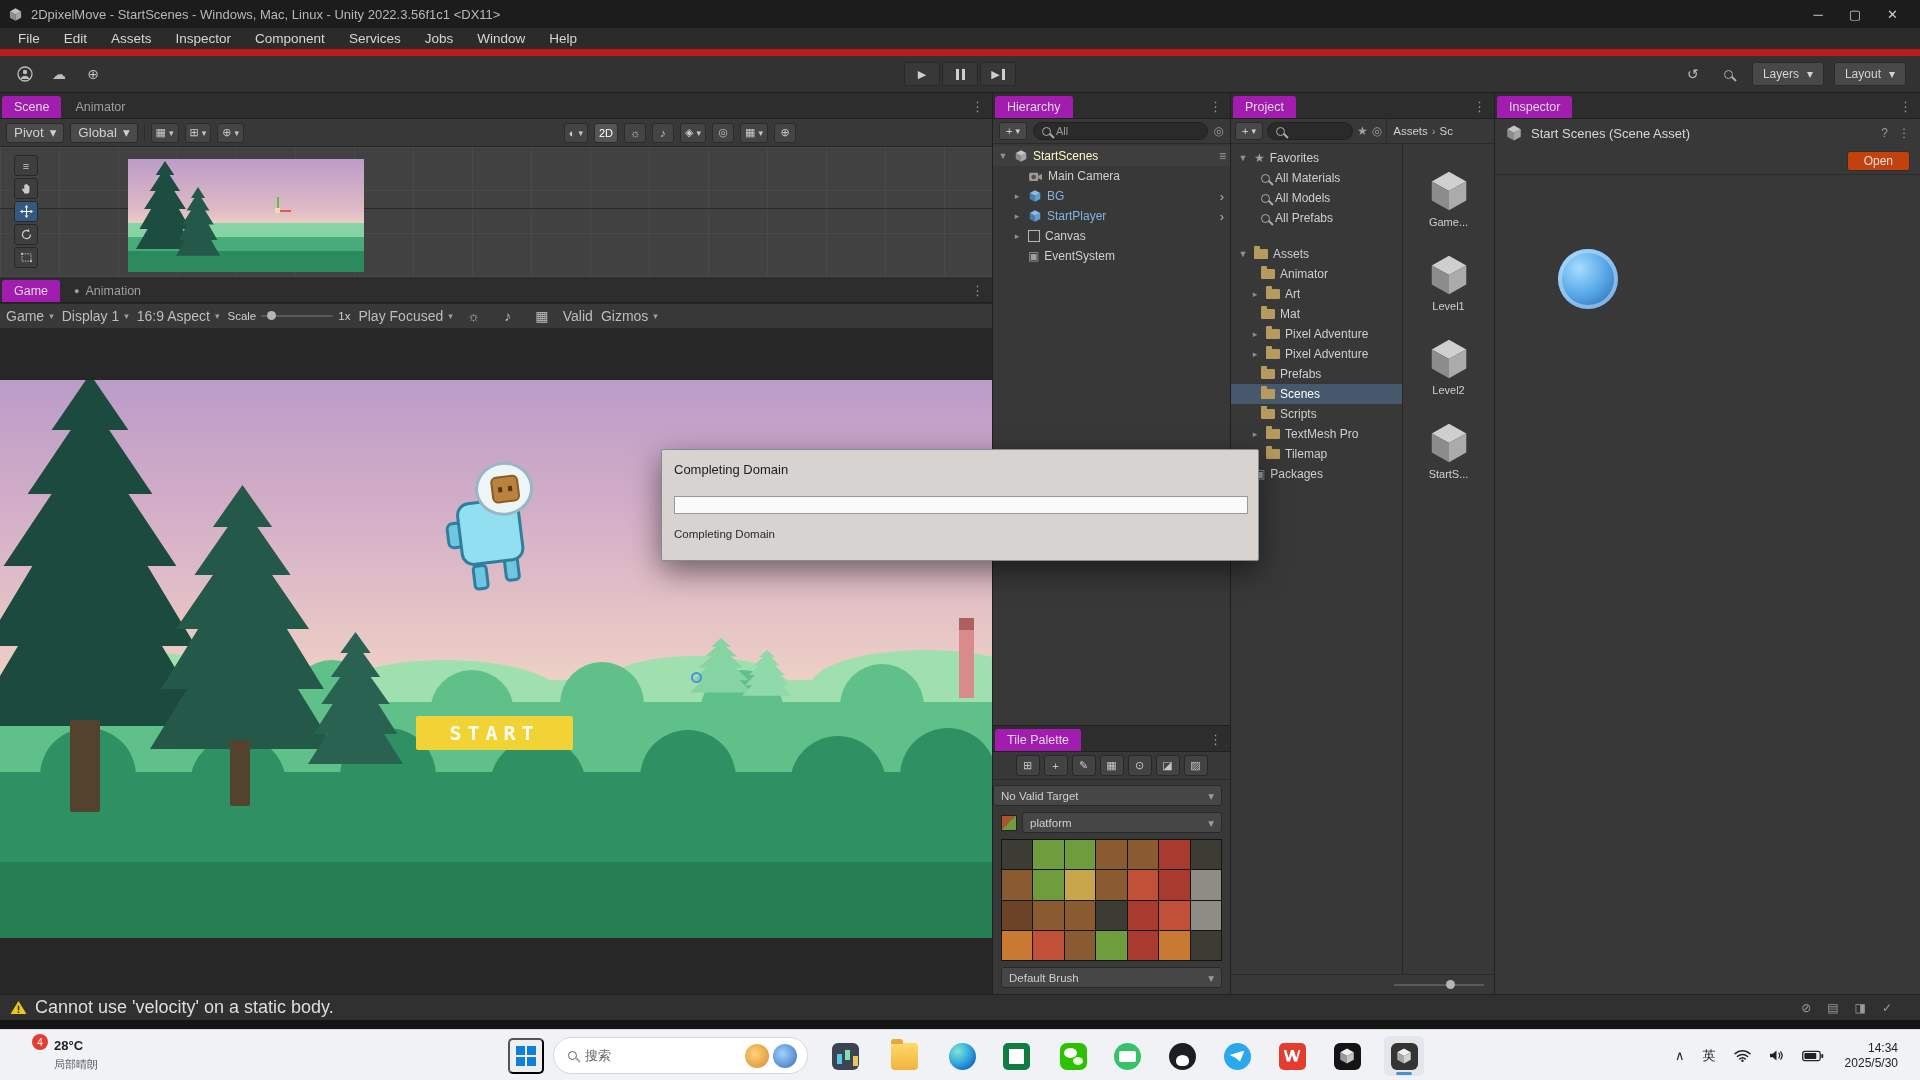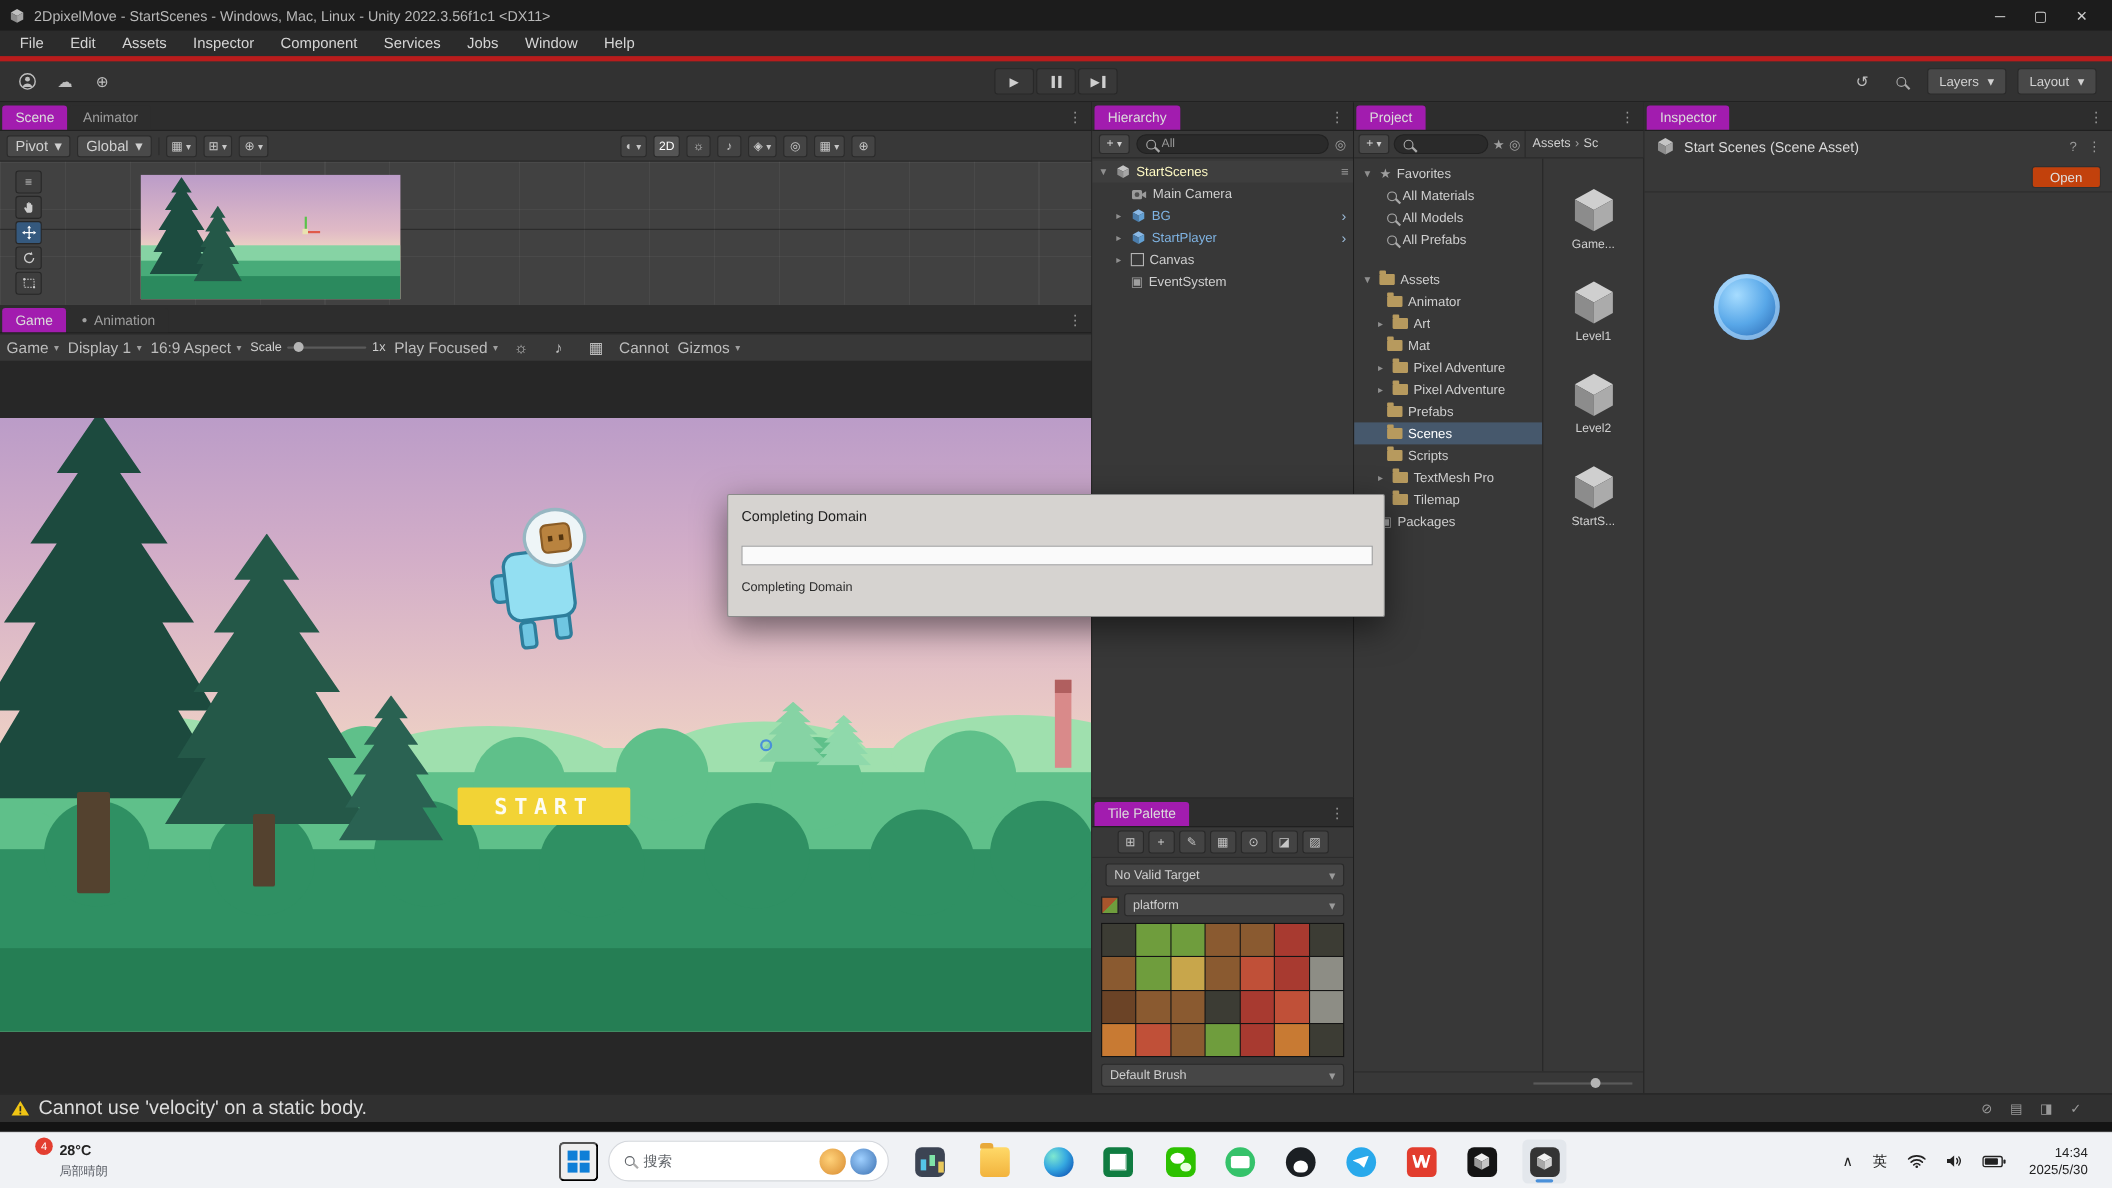--- a/index.html
+++ b/index.html
@@ -5,21 +5,21 @@
 *{box-sizing:border-box;margin:0;padding:0;-webkit-font-smoothing:antialiased}
 html,body{width:1920px;height:1080px;overflow:hidden;background:#101010}
 body{font-family:"Liberation Sans",sans-serif;font-size:12px;color:#c8c8c8}
 #app{position:relative;width:1920px;height:1080px;background:#383838;overflow:hidden}
 
 
 .titlebar{position:absolute;left:0;top:0;width:1920px;height:28px;background:#1c1c1c;display:flex;align-items:center;padding:0 8px;color:#b8b8b8;font-size:13px}
 .titlebar .ttl{margin-left:8px;white-space:nowrap}
 .win-btns{margin-left:auto;display:flex;gap:26px;padding-right:14px;color:#cfcfcf;font-size:13px}
 .win-btns span{cursor:default}
-.menubar{position:absolute;left:0;top:28px;width:1920px;height:28px;background:#2b2b2b;display:flex;align-items:center;padding-left:6px;border-bottom:5px solid #b91c1c}
+.menubar{position:absolute;left:0;top:28px;width:1920px;height:28px;background:#2b2b2b;display:flex;align-items:center;padding-left:6px;border-bottom:7px solid #b91c1c}
 .menubar .mi{padding:0 12px;height:100%;display:flex;align-items:center;font-size:13.5px;color:#d6d6d6}
 .maintoolbar{position:absolute;left:0;top:56px;width:1920px;height:37px;background:#323232;border-bottom:1px solid #1f1f1f;display:flex;align-items:center}
 .tb-left{display:flex;align-items:center;gap:8px;padding-left:12px}
 .icon-btn{height:24px;min-width:26px;display:flex;align-items:center;justify-content:center;background:transparent;border:0;color:#bdbdbd;font-size:14px;border-radius:3px}
 .play-group{position:absolute;left:50%;transform:translateX(-50%);display:flex;gap:2px}
 .pbtn{width:36px;height:24px;background:#383838;border:1px solid #282828;border-radius:3px;display:flex;align-items:center;justify-content:center;color:#cfcfcf;font-size:11px}
 .pause-bars{display:flex;gap:3px}
 .pause-bars i{display:block;width:3px;height:11px;background:#cfcfcf}
 .step-bar{display:inline-block;width:3px;height:11px;background:#cfcfcf;margin-left:2px}
 .tb-right{margin-left:auto;display:flex;align-items:center;gap:10px;padding-right:14px}
@@ -101,21 +101,21 @@
 .hierarchy{position:absolute;left:993px;top:93px;width:238px;height:632px;background:#383838;border-right:1px solid #1f1f1f;display:flex;flex-direction:column}
 .tree{flex:1;overflow:hidden;padding-top:2px}
 .h-root{background:#3e3e3e}
 .prefab-arrow{margin-left:auto;color:#9ab9d6;font-size:13px;padding-right:2px}
 .icube{width:14px;height:14px;flex:none}
 
 
 .tilepalette{position:absolute;left:993px;top:725px;width:238px;height:269px;background:#383838;border-top:1px solid #1f1f1f;border-right:1px solid #1f1f1f;display:flex;flex-direction:column}
 .tp-tools{height:28px;display:flex;align-items:center;justify-content:center;gap:4px;border-bottom:1px solid #2c2c2c}
 .tp-tool{width:24px;height:21px;background:#434343;border:1px solid #292929;border-radius:3px;color:#c6c6c6;font-size:11px;display:flex;align-items:center;justify-content:center}
-.tp-dd{height:21px;margin:5px 8px 0 12px;background:#464646;border:1px solid #292929;border-radius:3px;display:flex;align-items:center;padding:0 7px;color:#cfcfcf;font-size:11.5px}
+.tp-dd{height:21px;margin:5px 8px 0 0;background:#464646;border:1px solid #292929;border-radius:3px;display:flex;align-items:center;padding:0 7px;color:#cfcfcf;font-size:11.5px}
 .tp-dd .dd-arrow{margin-left:auto;color:#9a9a9a}
 .tp-palrow{display:flex;align-items:center;gap:5px;margin:6px 8px 0 8px}
 .tp-minitile{width:16px;height:16px;background:linear-gradient(135deg,#a8552c 50%,#6f9d3d 50%);border:1px solid #222;flex:none}
 .tile-sheet{margin:6px 8px 0 8px;height:122px;background:#141414;padding:1px;display:grid;grid-template-columns:repeat(7,1fr);grid-auto-rows:1fr;gap:1px}
 .tile-sheet span{display:block}
 .t-g{background:#6f9d3d}.t-d{background:#8a5a30}.t-D{background:#6b4326}.t-r{background:#a83a30}.t-R{background:#c05038}.t-s{background:#8d8d85}.t-o{background:#c87a33}.t-k{background:#3c3c34}.t-y{background:#c8a64b}
 .tp-brush{margin:6px 8px 0 8px}
 
 
 .project{position:absolute;left:1231px;top:93px;width:264px;height:901px;background:#383838;border-right:1px solid #1f1f1f;display:flex;flex-direction:column}
@@ -433,21 +433,21 @@
       <button class="icon-btn">
           <span>☼</span>
         </button>
       <button class="icon-btn">
           <span>♪</span>
         </button>
       <button class="icon-btn">
           <span>▦</span>
         </button>
       <button class="icon-btn">
-          <span>Cannot</span>
+          <span>Valid</span>
         </button>
       <button class="gt-item icon-btn">
           <span>Gizmos</span>
           <span class="tiny glyph">▾</span>
         </button>
     </div>
 
     <div class="game-area">
       <div class="game-content">
         <div class="light-band"></div>

